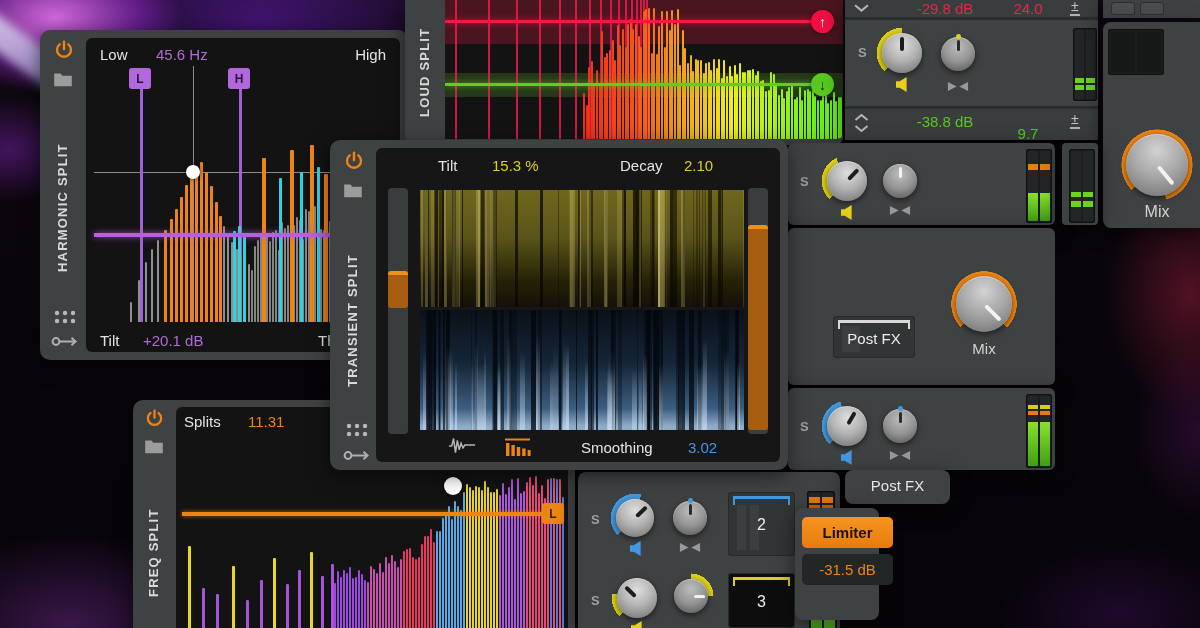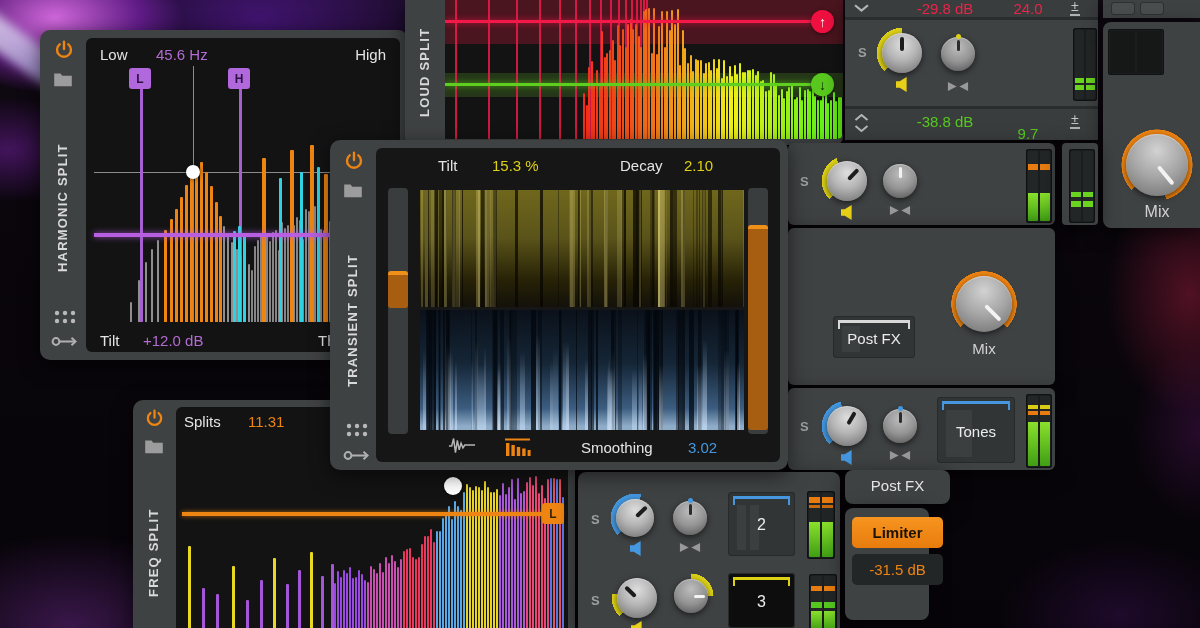--- a/index.html
+++ b/index.html
@@ -190,21 +190,21 @@
           <span>L</span>
         </div>
       <div class="flag" style="left:142px;top:30px;background:#b168dd;color:#2d1240">
           <span>H</span>
         </div>
       <span class="cdot" style="left:100px;top:127px;width:14px;height:14px"></span>
       <span class="t c-light" style="left:14px;top:8px">Low</span>
       <span class="t c-purple" style="left:70px;top:8px">45.6 Hz</span>
       <span class="t c-light" style="right:14px;top:8px">High</span>
       <span class="t c-light" style="left:14px;top:294px">Tilt</span>
-      <span class="t c-purple" style="left:57px;top:294px">+12.0 dB</span>
+      <span class="t c-purple" style="left:57px;top:294px">+20.1 dB</span>
       <span class="t c-light" style="left:232px;top:294px">Thre</span>
     </div>
   </section>
 
   <section class="panel" style="left:405px;top:0;width:438px;height:145px;border-radius:0 0 8px 8px;z-index:3">
     <div class="vlabel" style="left:11px;top:6px;height:132px">LOUD SPLIT</div>
     <div class="display" style="left:40px;top:0;width:398px;height:139px;border-radius:0 0 6px 0">
       <span class="hline" style="left:0;top:0;width:398px;height:44px;background:rgba(205,25,60,.30)"></span>
       <span class="hline" style="left:0;top:73px;width:398px;height:24px;background:rgba(110,200,45,.20)"></span>
       <div id="loud-combs" style="position:absolute;inset:0">
@@ -467,25 +467,20 @@
     <div class="knob pan" style="left:95px;top:21px;width:34px;height:34px">
       <div class="cap"></div>
         <div class="ptrw" style="transform:rotate(0deg)">
           <i></i>
         </div>
       <span class="dot" style="background:#4598e0"></span>
     </div>
     <svg class="icon" style="left:101px;top:62px" width="22" height="11" viewBox="0 0 22 12" fill="#999">
         <path d="M0 1l9.5 5L0 11zM22 1l-9.5 5L22 11z"></path>
       </svg>
-    <div class="chip" style="left:149px;top:9px;width:78px;height:66px">
-      <span class="bracket" style="border-top:3px solid #4598e0;border-left:2px solid #4598e0;border-right:2px solid #4598e0"></span>
-      <span class="ghost"></span>
-      <span class="lbl">Tones</span>
-    </div>
     <div class="meter" id="m-tones" style="left:238px;top:6px;width:22px;height:70px">
         <i class="ch" style="display: block;">
           <i class="seg" style="top: 13%; height: 5%; background: rgb(216, 204, 20);"></i>
           <i class="seg" style="top: 21%; height: 6%; background: rgb(232, 124, 16);"></i>
           <i class="seg" style="top: 37%; height: 63%; background: linear-gradient(rgb(138, 224, 44), rgb(63, 158, 20));"></i>
         </i>
         <i class="ch" style="display: block;">
           <i class="seg" style="top: 13%; height: 5%; background: rgb(216, 204, 20);"></i>
           <i class="seg" style="top: 21%; height: 6%; background: rgb(232, 124, 16);"></i>
           <i class="seg" style="top: 37%; height: 63%; background: linear-gradient(rgb(138, 224, 44), rgb(63, 158, 20));"></i>
@@ -696,21 +691,21 @@
           <i class="seg" style="top: 18%; height: 9%; background: rgb(232, 124, 16);"></i>
           <i class="seg" style="top: 48%; height: 11%; background: rgb(85, 200, 32);"></i>
           <i class="seg" style="top: 64%; height: 36%; background: linear-gradient(rgb(138, 224, 44), rgb(63, 158, 20));"></i>
         </i>
       </div>
   </section>
 
   <section class="panel" style="left:845px;top:470px;width:105px;height:34px;border-radius:8px;z-index:5">
     <span class="t ctr" style="left:0;top:7px;width:105px">Post FX</span>
   </section>
-  <section class="panel" style="left:845px;top:508px;width:84px;height:112px;border-radius:8px;z-index:5">
+  <section class="panel" style="left:795px;top:508px;width:84px;height:112px;border-radius:8px;z-index:5">
     <div class="t ctr" style="left:7px;top:9px;width:91px;height:31px;background:linear-gradient(#f79420,#e87c0c);border-radius:5px;color:#1c1205;font-weight:600;line-height:31px"><span>Limiter</span></div>
     <div class="t ctr" style="left:7px;top:46px;width:91px;height:31px;background:#232626;border-radius:5px;color:#ee8412;line-height:31px"><span>-31.5 dB</span></div>
   </section>
 
   <section class="panel" style="left:330px;top:140px;width:458px;height:330px;border-radius:10px;z-index:6">
     <svg class="icon" style="left:13px;top:10px" width="22" height="22" viewBox="0 0 24 24" fill="none" stroke="#ee8412" stroke-width="2.6" stroke-linecap="round">
         <path d="M12 3v8"></path>
         <path d="M7.3 5.8a7.6 7.6 0 1 0 9.4 0"></path>
       </svg>
     <svg class="icon" style="left:13px;top:42px" width="20" height="16" viewBox="0 0 24 20">

